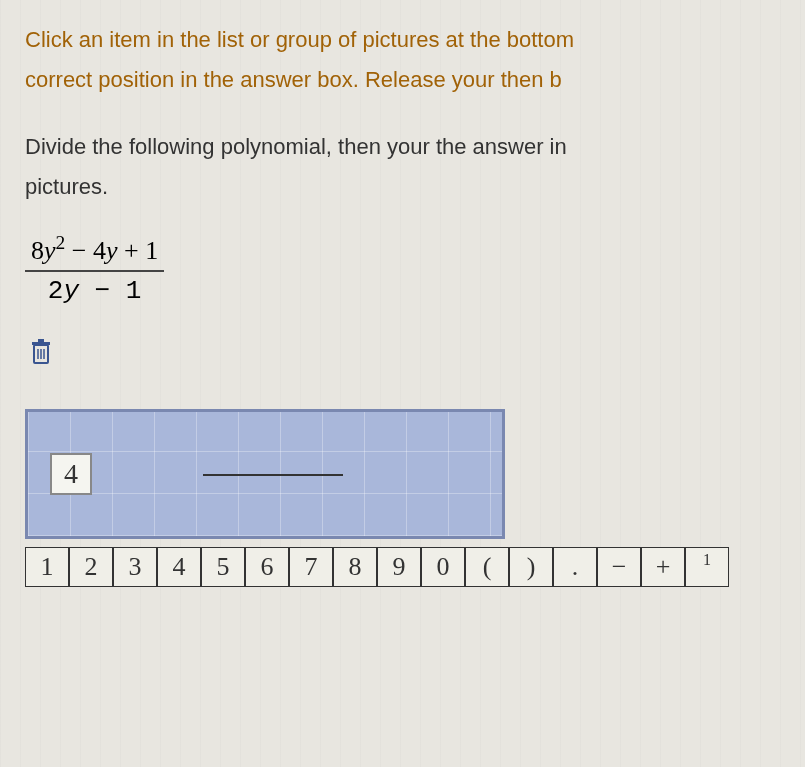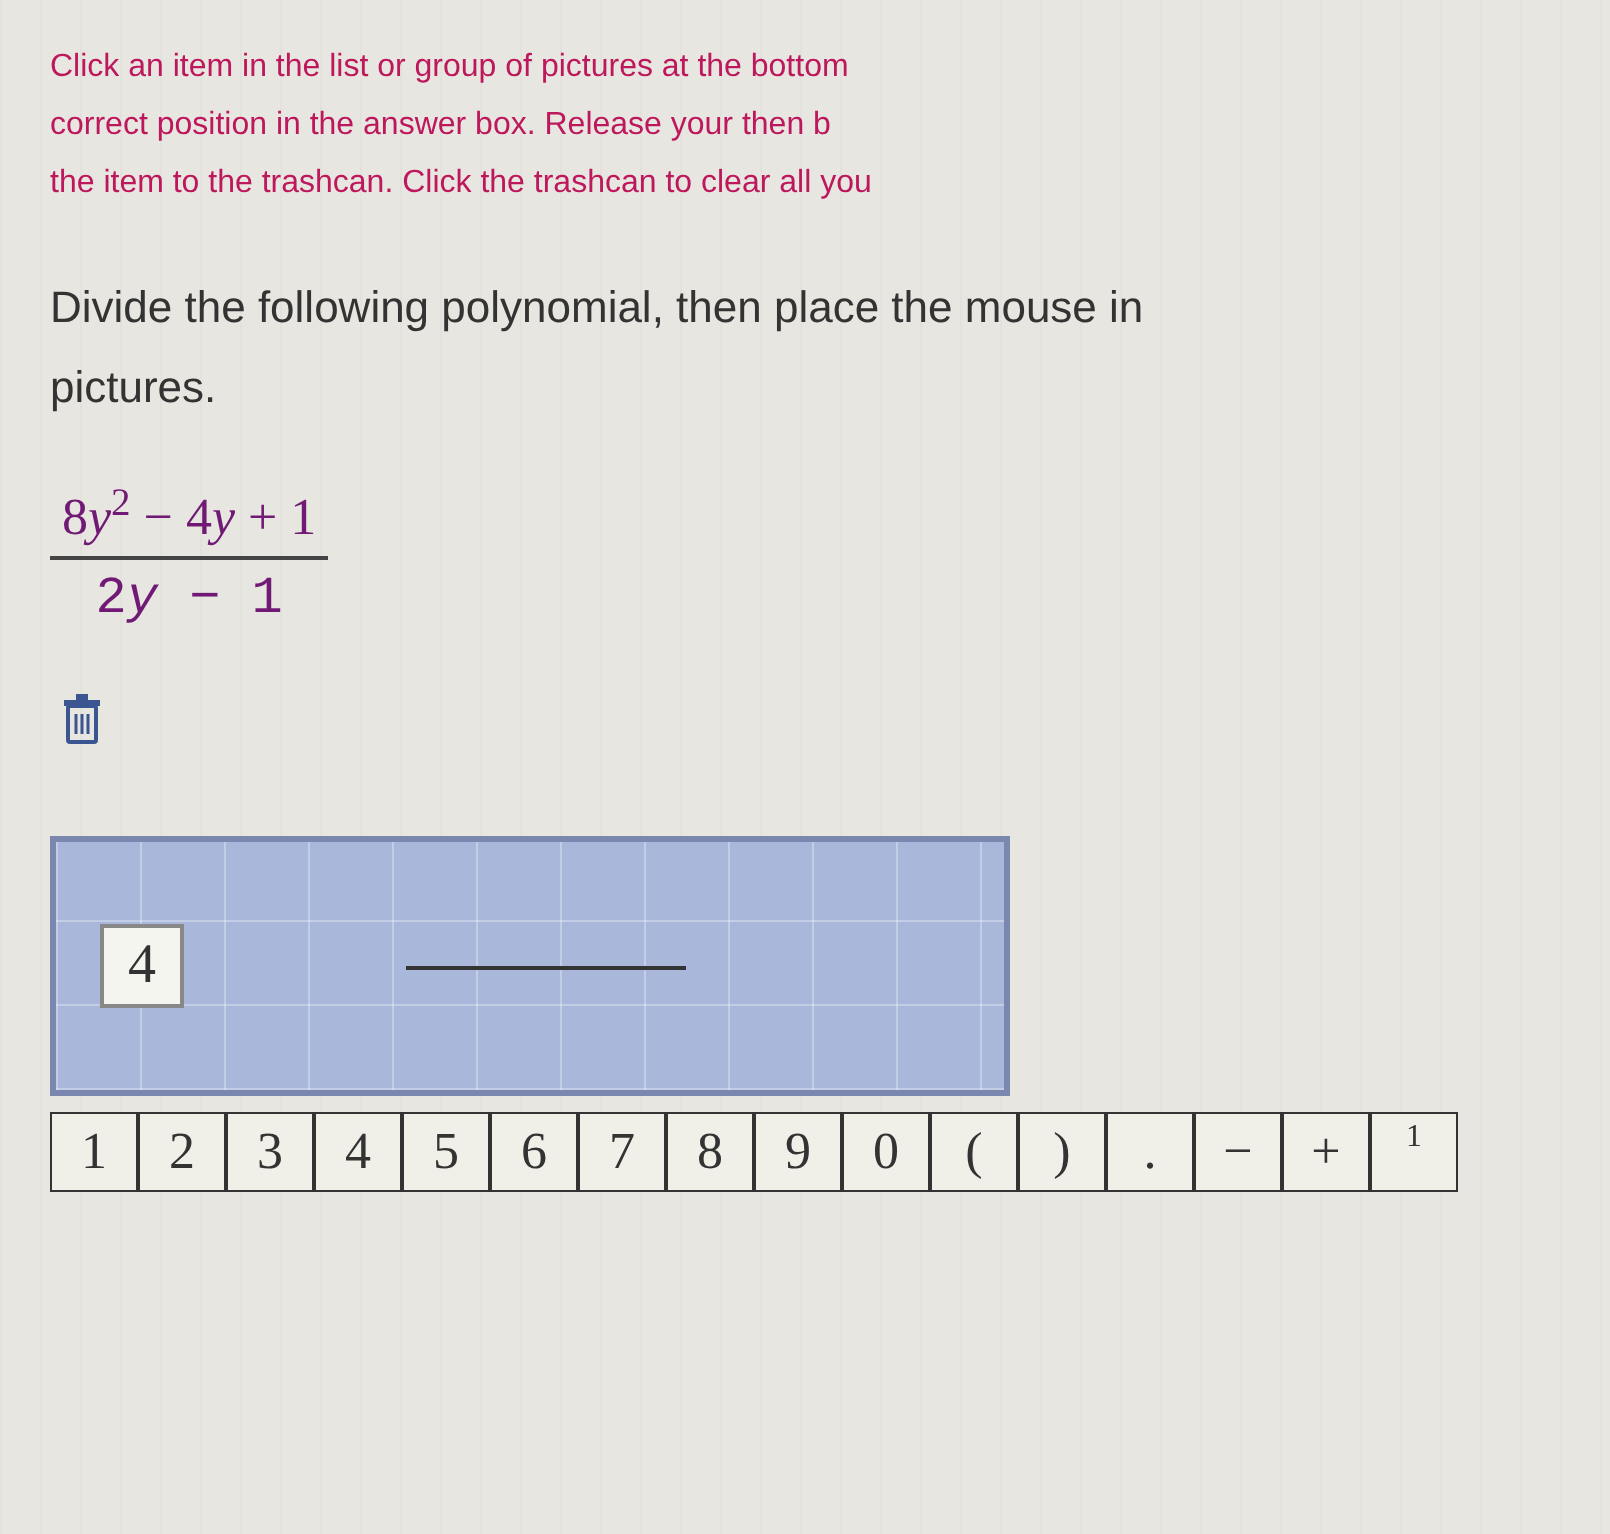--- a/index.html
+++ b/index.html
@@ -11,36 +11,36 @@
       font-family: Arial, Helvetica, sans-serif;
       background: #e8e6e0;
       background-image: repeating-linear-gradient(90deg, rgba(0,0,0,0.02) 0px, rgba(0,0,0,0.02) 1px, transparent 1px, transparent 20px);
       padding: 20px 25px;
       color: #2a2a2a;
       width: 805px;
       height: 767px;
       overflow: hidden;
     }
     .instructions {
-      font-size: 16px;
+      font-size: 22px;
       line-height: 1.8;
       margin-bottom: 28px;
-      color: #be185d;
+      color: #a16207;
     }
     .problem-prompt {
       font-size: 22px;
       line-height: 1.8;
       margin-bottom: 30px;
       color: #333;
     }
     .formula {
       font-family: 'Times New Roman', serif;
       font-size: 26px;
       margin-bottom: 30px;
-      color: #701a75;
+      color: #000000;
     }
     .fraction {
       display: inline-block;
       text-align: center;
       vertical-align: middle;
     }
     .numerator {
       display: block;
       padding: 0 6px 4px 6px;
       border-bottom: 2px solid #444;
@@ -122,25 +122,24 @@
       align-items: flex-start;
       padding-top: 3px;
     }
   </style>
 </head>
 <body>
 
 <div class="instructions">
   <span>Click an item in the list or group of pictures at the bottom</span><br>
   <span>correct position in the answer box. Release your then b</span><br>
-  <span>the item to the trashcan. Click the trashcan to clear all you</span>
 </div>
 
 <div class="problem-prompt">
-  <span>Divide the following polynomial, then place the mouse in</span><br>
+  <span>Divide the following polynomial, then your the answer in</span><br>
   <span>pictures.</span>
 </div>
 
 <div class="formula">
   <span class="fraction">
     <span class="numerator">
       <span>8</span><i><span>y</span></i><sup>2</sup><span> − 4</span><i><span>y</span></i><span> + 1</span>
     </span>
     <span class="denominator">
       <span>2</span><i><span>y</span></i><span> − 1</span>

